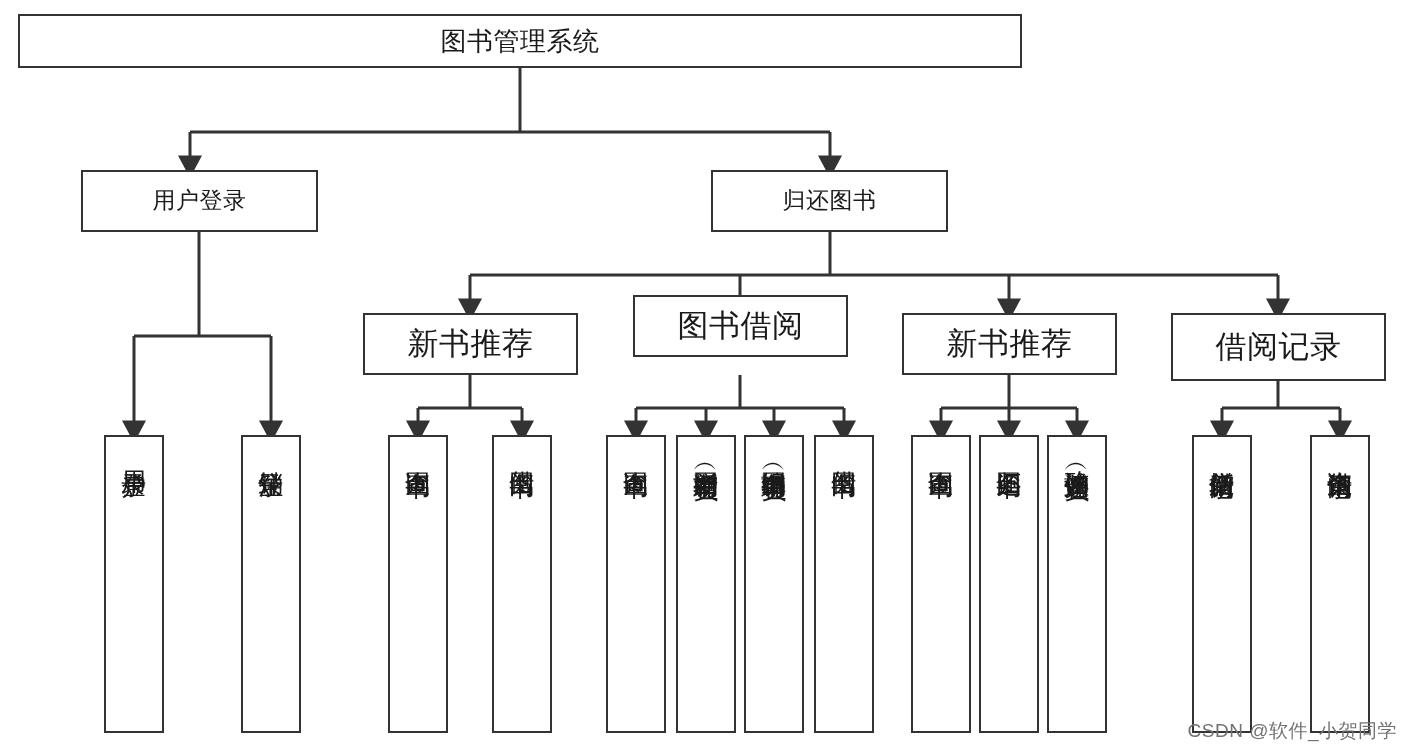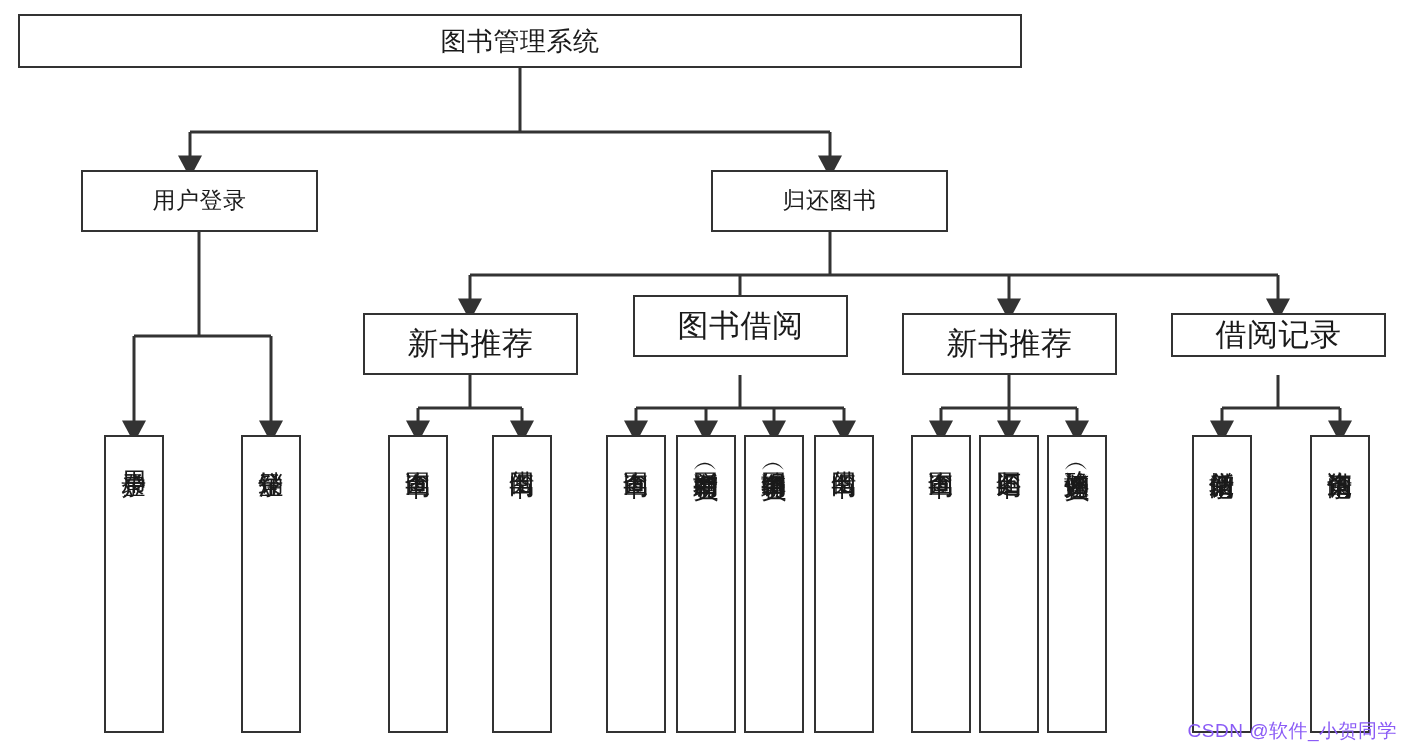--- a/index.html
+++ b/index.html
@@ -46,21 +46,21 @@
     line-height:1.06;
     letter-spacing:1px;
     white-space:nowrap;
   }
 
   #watermark{
     position:absolute;
     right:8px;
     bottom:3px;
     font-size:19px;
-    color:#8b5cf6;
+    color:#737373;
     letter-spacing:0.5px;
     white-space:nowrap;
     pointer-events:none;
   }
 </style>
 </head>
 <body>
 
 <div id="diagram-root">
 
@@ -127,21 +127,21 @@
 
   <div class="node level2" style="left:363px;top:313px;width:215px;height:62px;">
     <span class="label">新书推荐</span>
   </div>
   <div class="node level2" style="left:633px;top:295px;width:215px;height:62px;">
     <span class="label">图书借阅</span>
   </div>
   <div class="node level2" style="left:902px;top:313px;width:215px;height:62px;">
     <span class="label">新书推荐</span>
   </div>
-  <div class="node level2" style="left:1171px;top:313px;width:215px;height:44px;">
+  <div class="node level2" style="left:1171px;top:313px;width:215px;height:68px;">
     <span class="label">借阅记录</span>
   </div>
 
   <div class="node leaf" style="left:104px;top:435px;width:60px;height:298px;">
     <span class="label">用户登录</span>
   </div>
   <div class="node leaf" style="left:241px;top:435px;width:60px;height:298px;">
     <span class="label">注销登录</span>
   </div>
 

